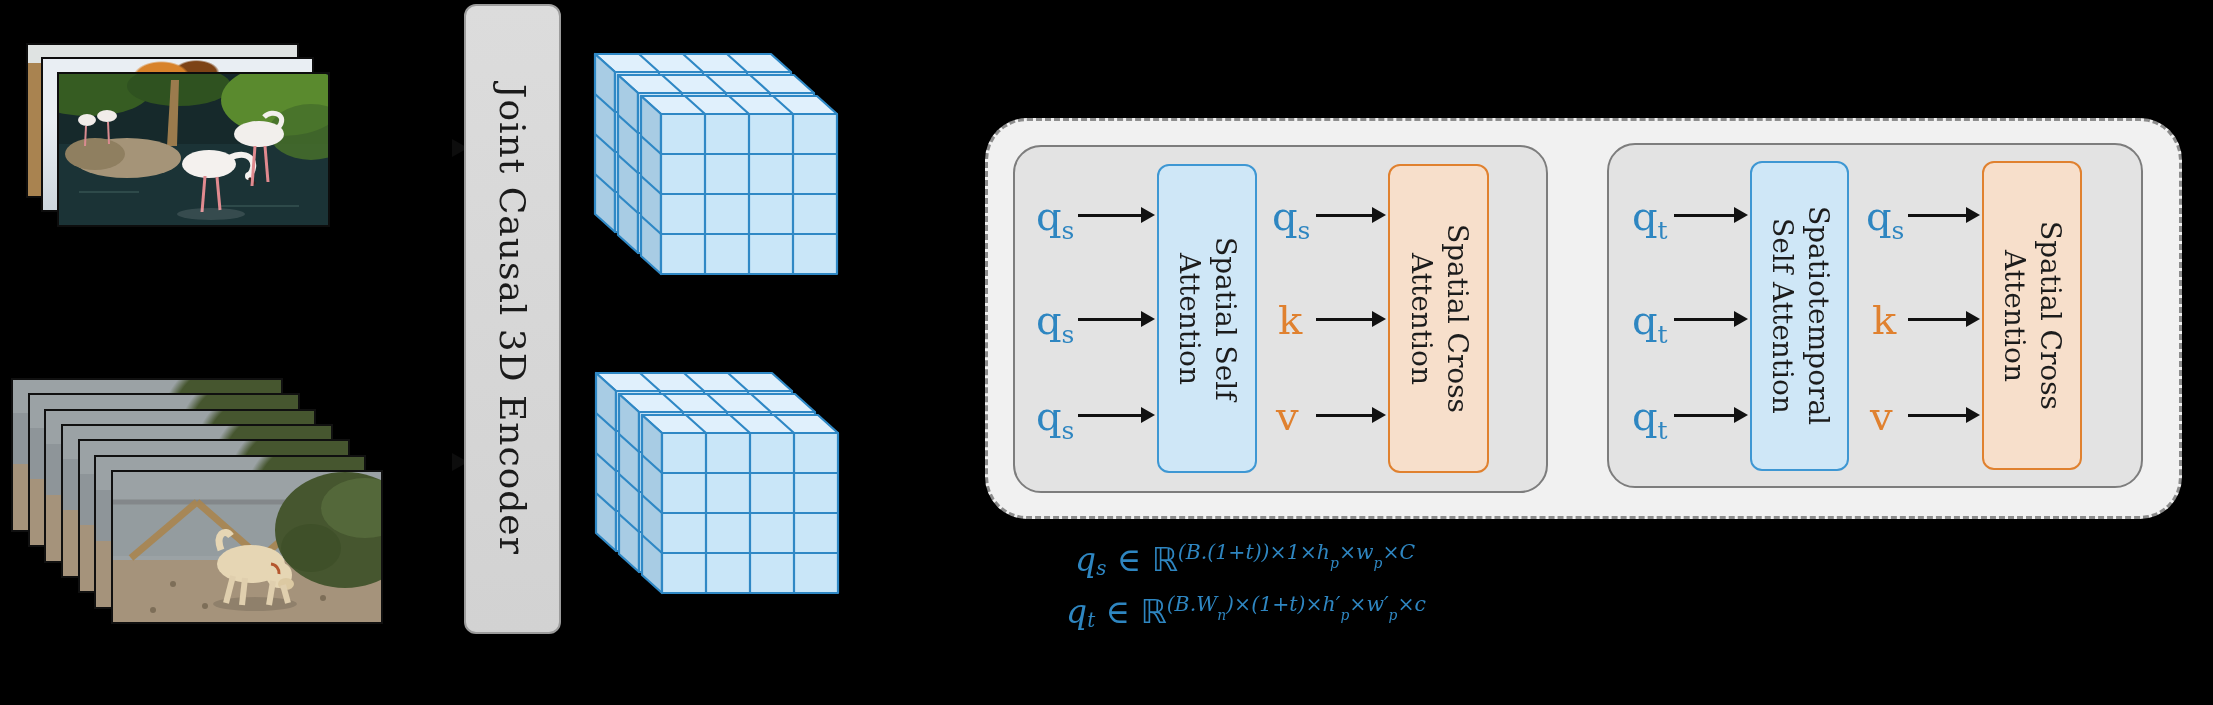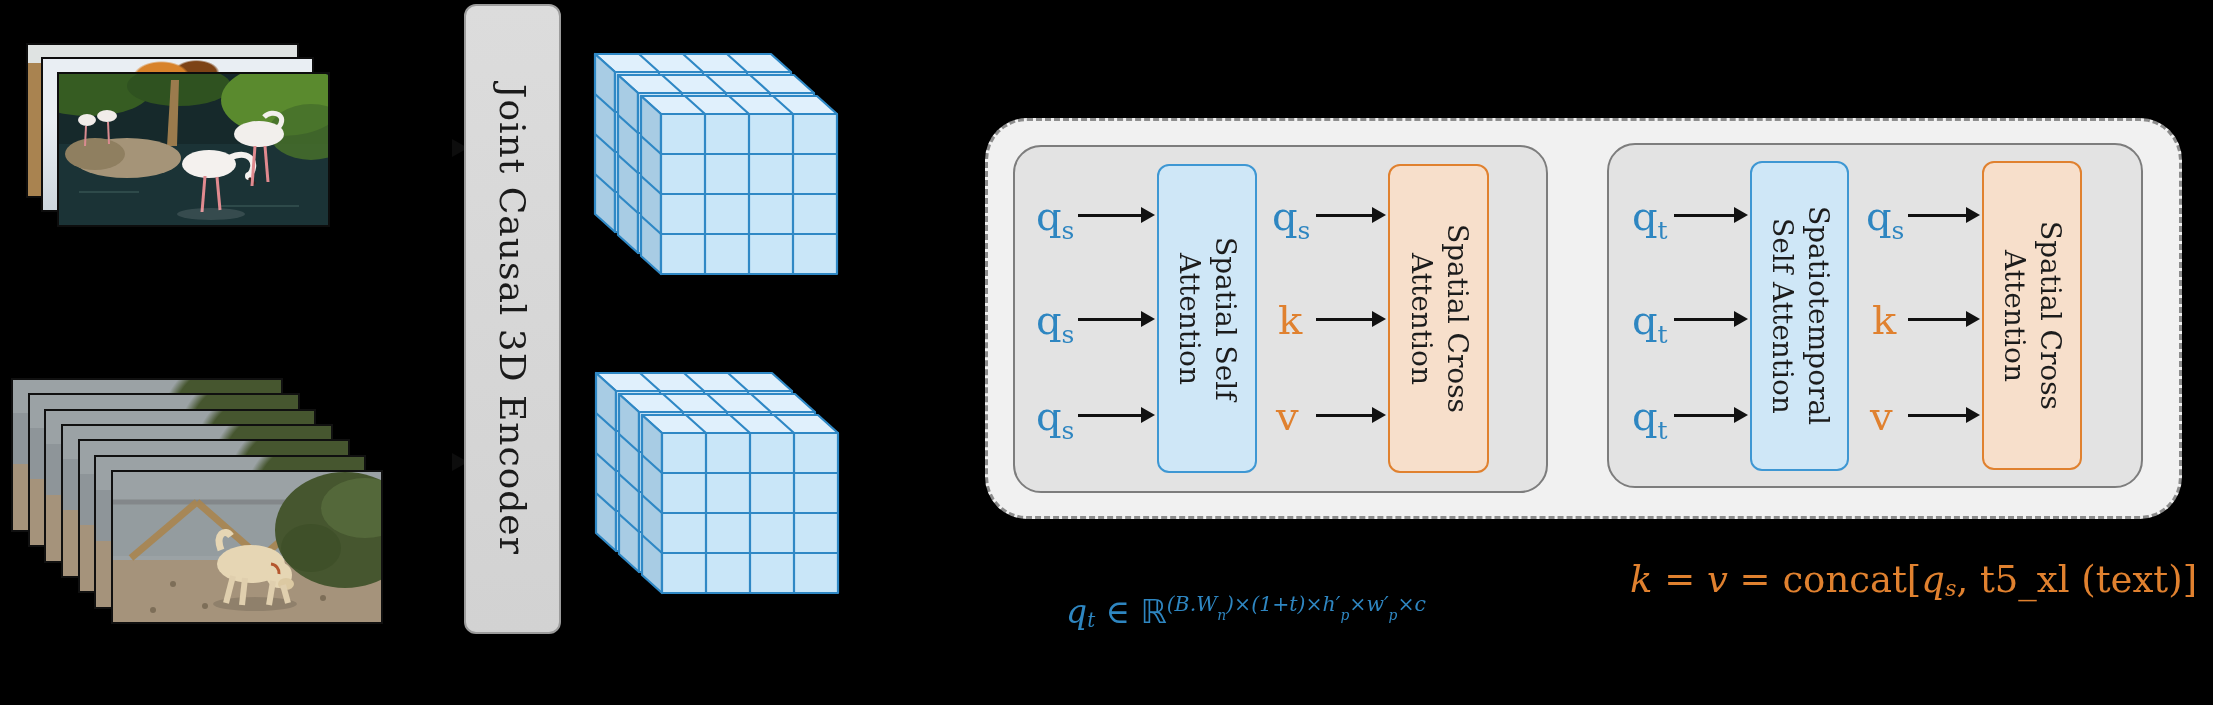--- a/index.html
+++ b/index.html
@@ -242,16 +242,16 @@
   <div class="arrow" style="left:1674px;top:318px;width:61px;"></div>
   <div class="arrow" style="left:1674px;top:414px;width:61px;"></div>
 
   <span class="qlabel blue-t" style="left:1866px;top:192px;"><span>q</span><sub>s</sub></span>
   <span class="qlabel orange-t" style="left:1872px;top:296px;"><span>k</span><sub></sub></span>
   <span class="qlabel orange-t" style="left:1870px;top:392px;"><span>v</span><sub></sub></span>
   <div class="arrow" style="left:1908px;top:214px;width:59px;"></div>
   <div class="arrow" style="left:1908px;top:318px;width:59px;"></div>
   <div class="arrow" style="left:1908px;top:414px;width:59px;"></div>
 
+  <div class="formula blue-t" style="left:1075px;top:540px;"><span class="f-i">q</span><span class="f-sub">s</span><span class="f-n"> ∈ </span><span class="f-bb">ℝ</span><span class="f-sup">(B.(1+t))×1×</span><span class="f-sup">h</span><span class="f-supsub">p</span><span class="f-sup">×</span><span class="f-sup">w</span><span class="f-supsub">p</span><span class="f-sup">×C</span></div>
   <div class="formula blue-t" style="left:1066px;top:592px;"><span class="f-i">q</span><span class="f-sub">t</span><span class="f-n"> ∈ </span><span class="f-bb">ℝ</span><span class="f-sup">(B.W</span><span class="f-supsub">n</span><span class="f-sup">)×(1+t)×</span><span class="f-sup">h′</span><span class="f-supsub">p</span><span class="f-sup">×</span><span class="f-sup">w′</span><span class="f-supsub">p</span><span class="f-sup">×c</span></div>
-  <div class="formula orange-t" style="left:1630px;top:558px;"><span class="f-i">k</span><span class="f-n"> = </span><span class="f-i">v</span><span class="f-n"> = concat[</span><span class="f-i">q</span><span class="f-sub">s</span><span class="f-n">, t5_xl (text)]</span></div>
 
 </div>
 
 </body></html>

